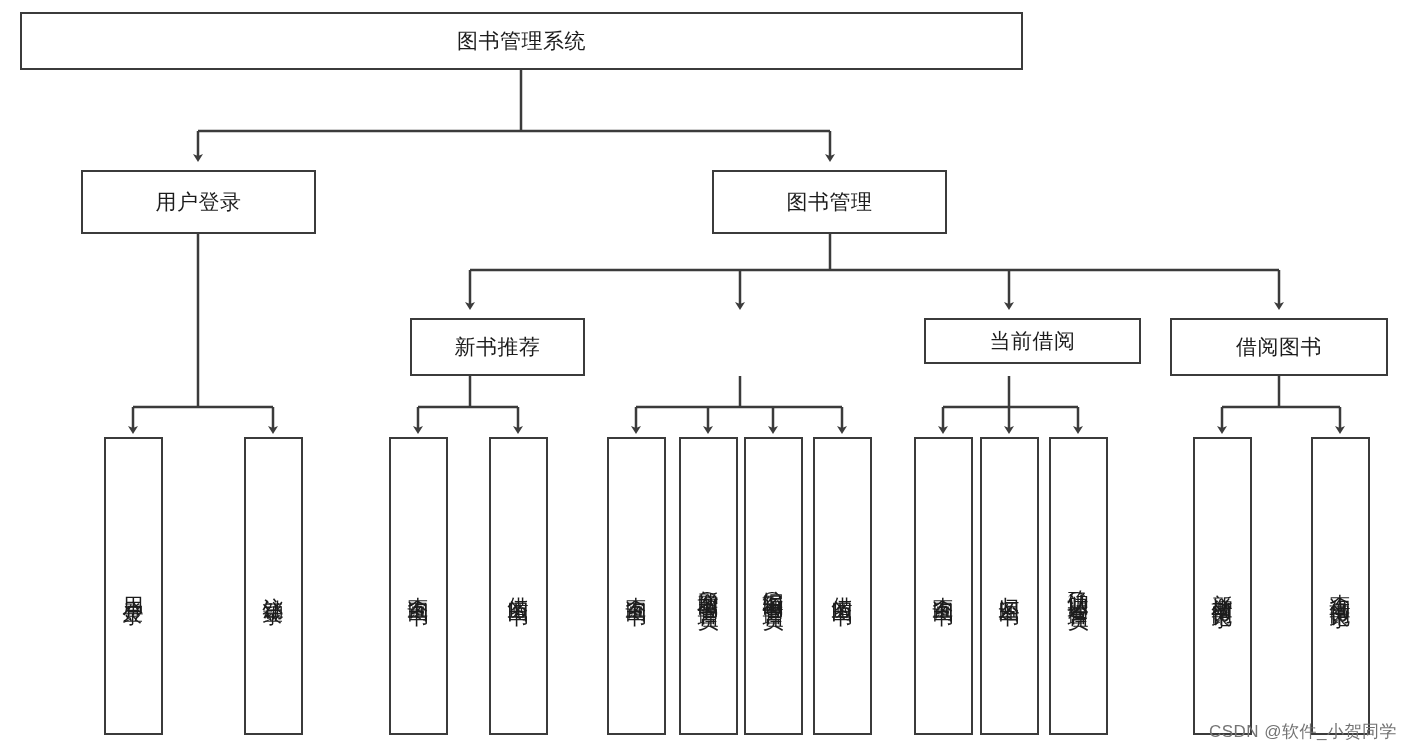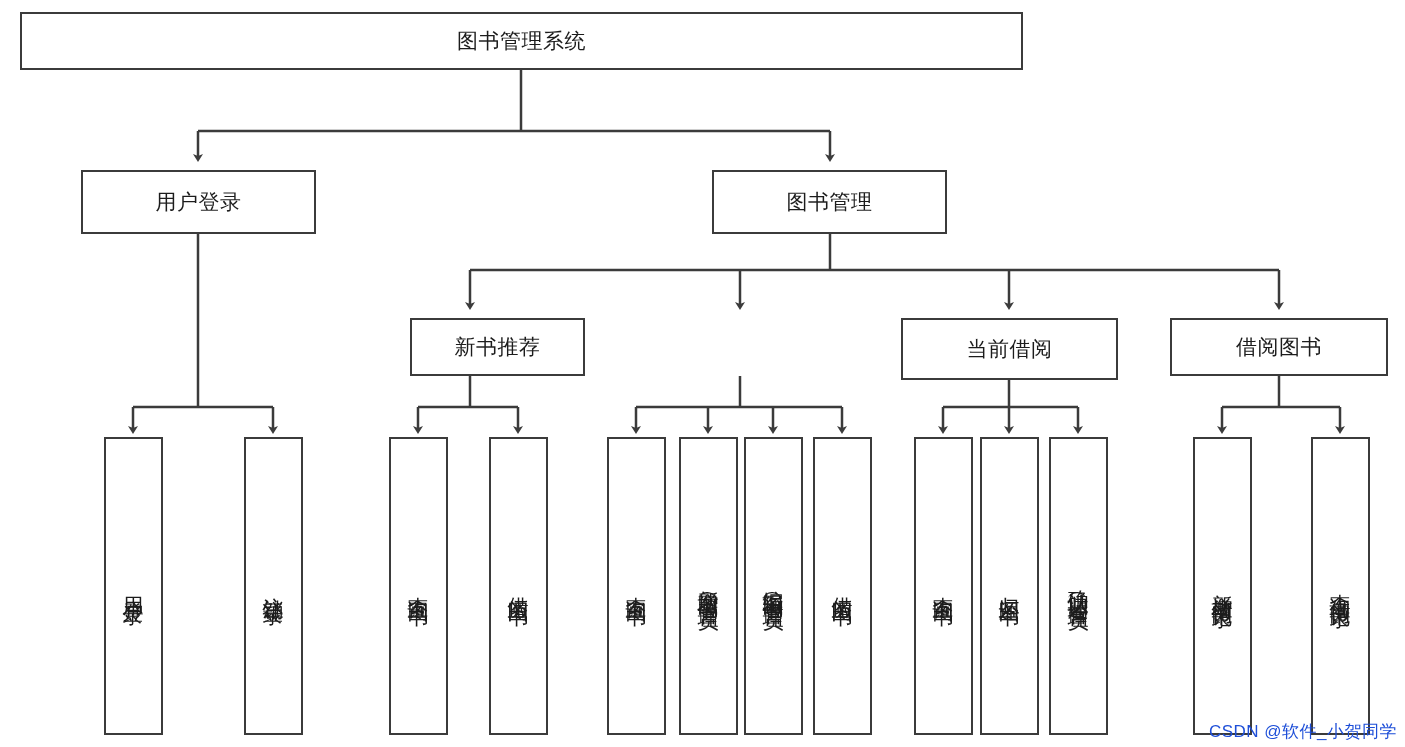--- a/index.html
+++ b/index.html
@@ -48,21 +48,21 @@
     letter-spacing: 3px;
     line-height: 1;
     white-space: nowrap;
     display: block;
   }
   .watermark {
     position: absolute;
     right: 8px;
     bottom: 4px;
     font-size: 17px;
-    color: #1d4ed8;
+    color: #737373;
     letter-spacing: 0.5px;
     white-space: nowrap;
   }
 </style>
 </head>
 <body>
 
 <div id="canvas">
 
   <svg class="connectors" viewBox="0 0 1405 747">
@@ -122,21 +122,21 @@
   <div class="node h" style="left:81px; top:170px; width:235px; height:64px;">
     <span>用户登录</span>
   </div>
   <div class="node h" style="left:712px; top:170px; width:235px; height:64px;">
     <span>图书管理</span>
   </div>
 
   <div class="node h" style="left:362px; top:318px; width:175px; height:58px;margin-left:48px;">
     <span>新书推荐</span>
   </div>
-  <div class="node h" style="left:901px; top:318px; width:217px; height:62px;">
+  <div class="node h" style="left:924px; top:318px; width:217px; height:46px;">
     <span>当前借阅</span>
   </div>
   <div class="node h" style="left:1170px; top:318px; width:218px; height:58px;">
     <span>借阅图书</span>
   </div>
 
   <div class="node v" style="left:104px; top:437px; width:59px; height:298px;">
     <span class="vtext">用户登录</span>
   </div>
   <div class="node v" style="left:244px; top:437px; width:59px; height:298px;">

